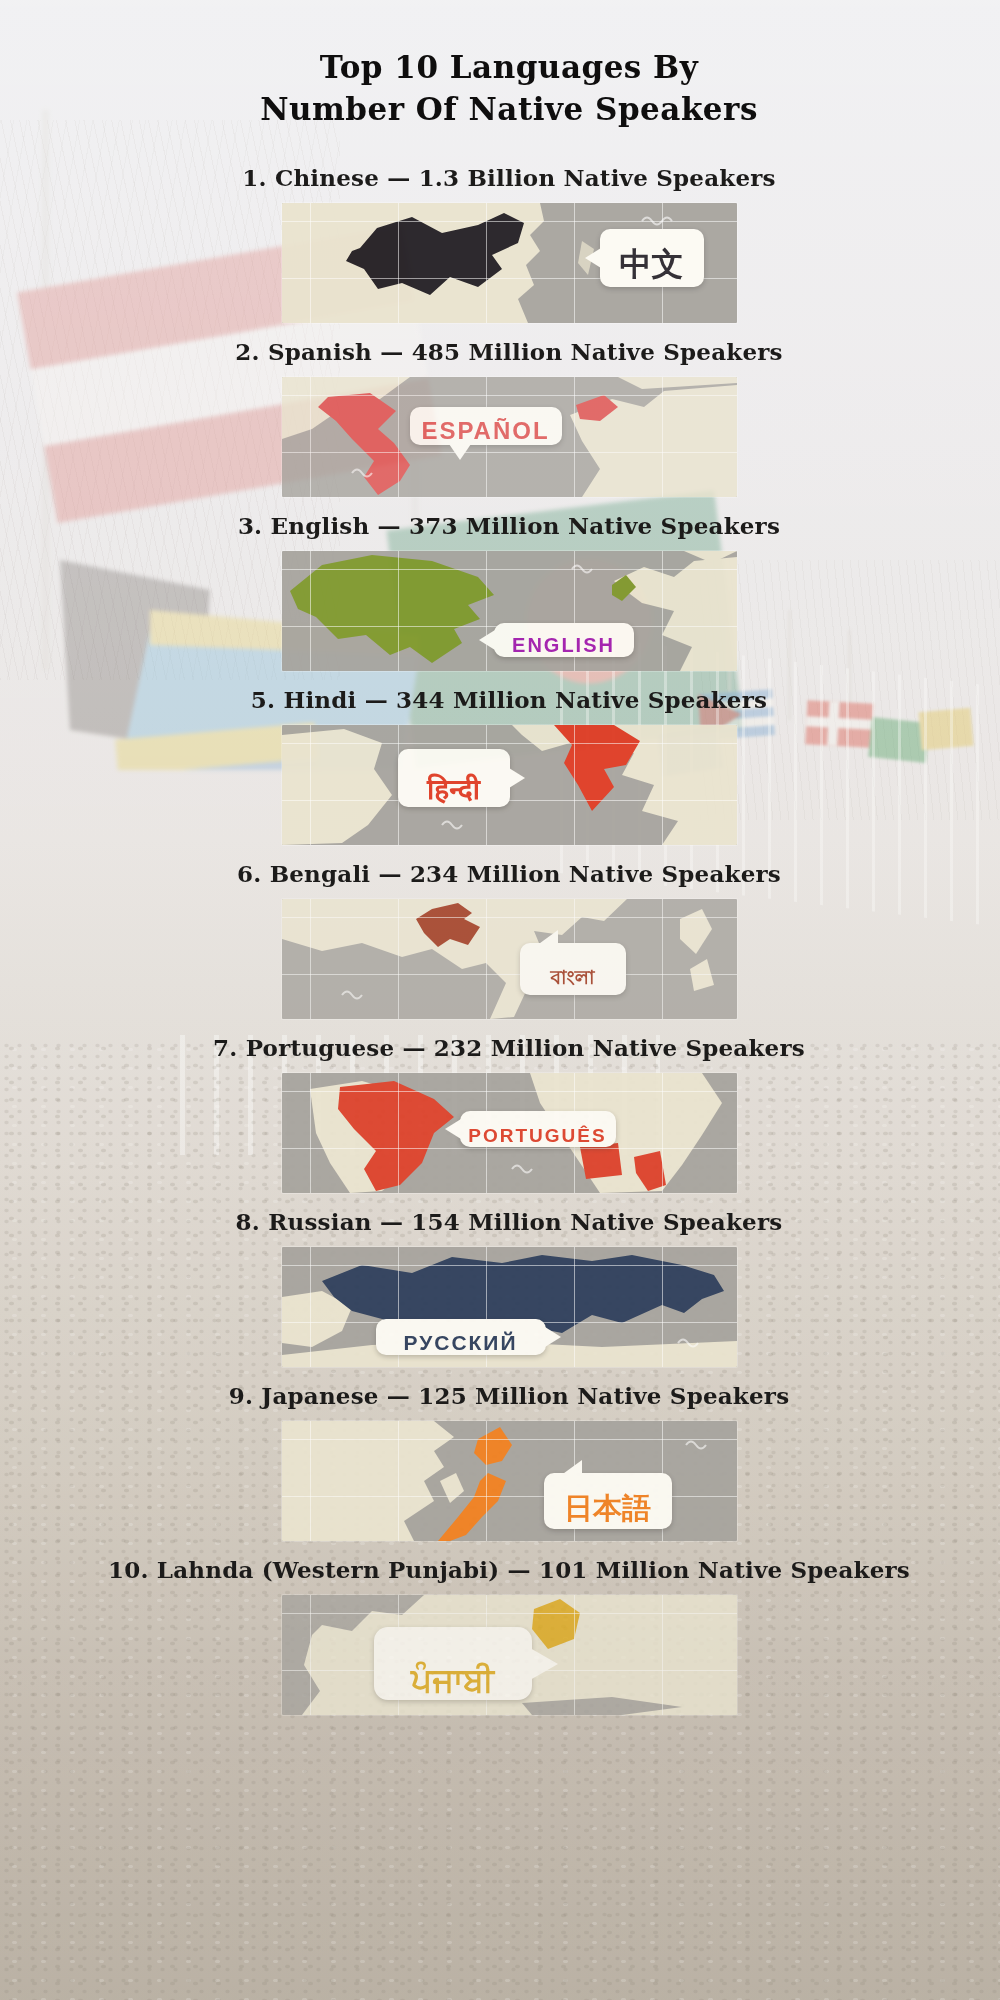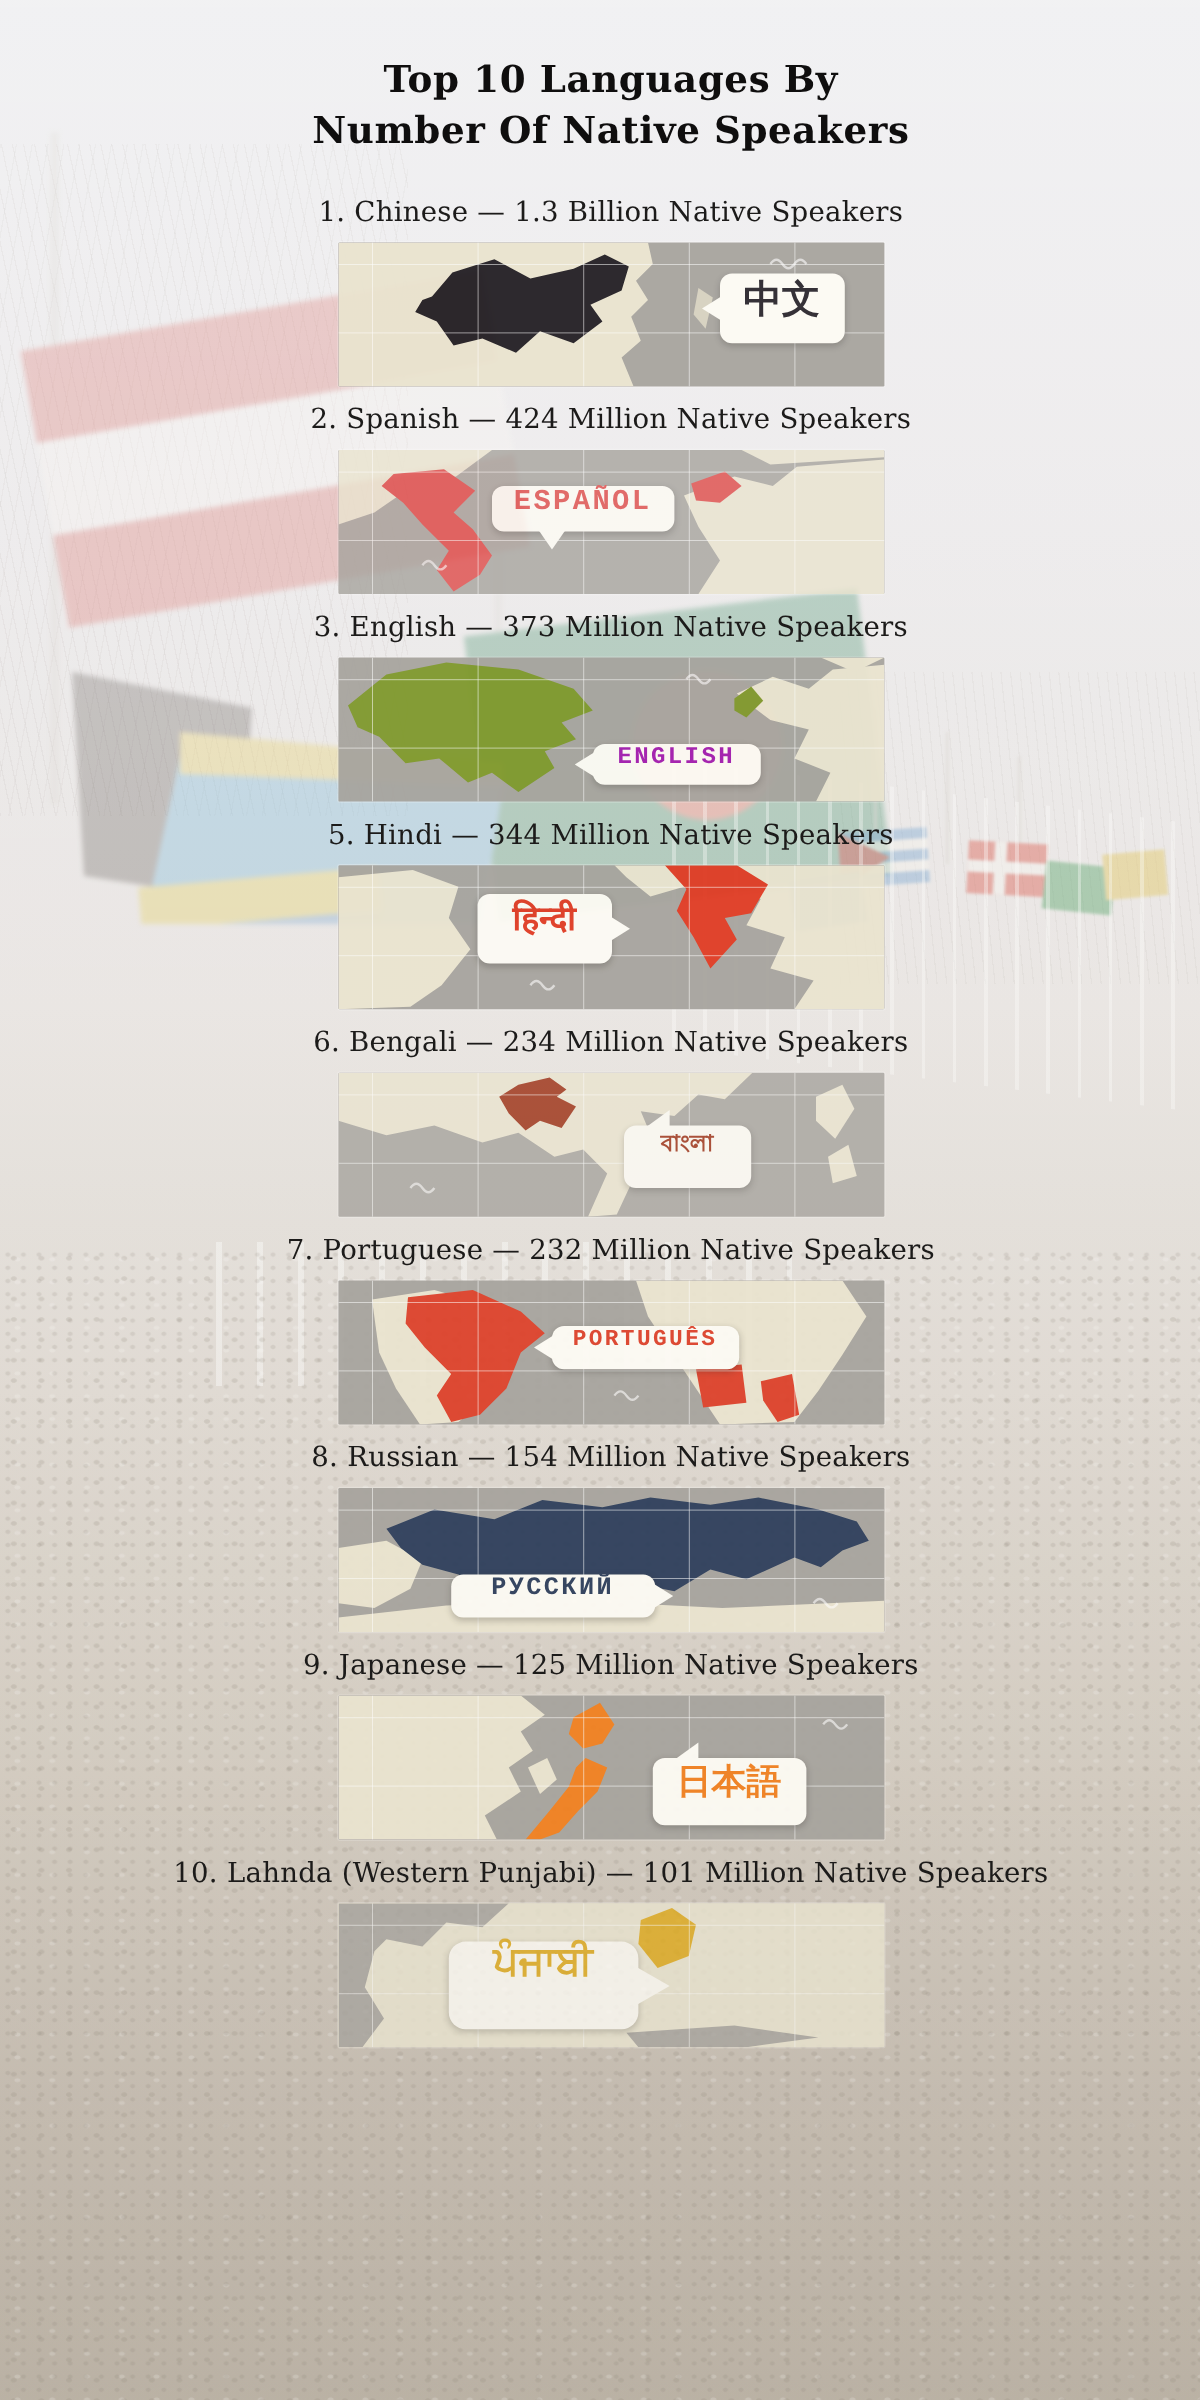--- a/index.html
+++ b/index.html
@@ -41,41 +41,41 @@
   }
   .bg-wash{position:absolute;inset:0;background:linear-gradient(180deg,rgba(255,255,255,.25),rgba(255,255,255,.05) 60%,rgba(255,255,255,.12));}
 
   
   .content{position:relative;z-index:2;text-align:center;padding-left:18px;}
   .title{
     margin:46px 0 34px 0;font-weight:700;font-size:31px;line-height:42px;color:#0f0e0e;
     letter-spacing:.5px;
   }
   .item h2{
-    margin:0 0 12px 0;font-weight:400;font-size:23px;color:#1c1b1a;letter-spacing:.2px;
+    margin:0 0 12px 0;font-weight:700;font-size:23px;color:#1c1b1a;letter-spacing:.2px;
   }
   .map{
     position:relative;width:455px;height:120px;margin:0 auto 15px auto;
     background:#a7a49e;border-radius:1px;opacity:.94;overflow:hidden;
     box-shadow:0 0 0 1px rgba(255,255,255,.25);
   }
   .map.faded{opacity:.80;}
   .map.beige-base{background:#e9e4cf;}
   .map::after{ 
     content:"";position:absolute;inset:0;pointer-events:none;
     background-image:
       linear-gradient(to right, rgba(255,255,255,.55) 1px, transparent 1px),
       linear-gradient(to bottom, rgba(255,255,255,.55) 1px, transparent 1px);
     background-size:88px 57px;background-position:28px 18px;
   }
   .map svg{position:absolute;inset:0;}
   .bubble{
     position:absolute;z-index:3;background:#fdfbf4;border-radius:10px;
-    display:flex;align-items:flex-start;justify-content:center;
-    font-family:Liberation Mono, monospace;font-weight:bold;
+    display:flex;align-items:flex-end;justify-content:center;
+    font-family:Liberation Sans, sans-serif;font-weight:bold;
     box-shadow:0 2px 5px rgba(40,35,30,.25);
   }
   .tail{position:absolute;width:0;height:0;border-style:solid;}
   .tail.left{left:-15px;top:50%;margin-top:-10px;border-width:10px 16px 10px 0;border-color:transparent #fdfbf4 transparent transparent;}
   .tail.right{right:-15px;top:50%;margin-top:-10px;border-width:10px 0 10px 16px;border-color:transparent transparent transparent #fdfbf4;}
   .tail.right.big{right:-26px;margin-top:-16px;border-width:16px 0 16px 28px;}
   .tail.down{bottom:-15px;left:26%;border-width:16px 11px 0 11px;border-color:#fdfbf4 transparent transparent transparent;}
   .tail.upleft{top:-13px;left:16px;border-width:0 0 16px 22px;border-color:transparent transparent #fdfbf4 transparent;}
 
   .m1 .bubble{left:318px;top:26px;width:104px;height:58px;font-size:32px;color:#2a262c;}
@@ -163,21 +163,21 @@
         <path d="M360 18 q5 -7 10 0 t10 0 t10 0" stroke="#fff" stroke-width="2" fill="none" opacity=".6"></path>
       </svg>
       <div class="bubble">
         <span class="tail left"></span>
         <span>中文</span>
       </div>
     </div>
   </section>
 
   <section class="item">
-    <h2>2. Spanish — 424 Million Native Speakers</h2>
+    <h2>2. Spanish — 485 Million Native Speakers</h2>
     <div class="map m2 faded">
       <svg viewBox="0 0 455 120">
         <polygon fill="#eae4cf" points="0,0 128,0 98,22 62,30 30,52 0,62"></polygon>
         <polygon fill="#eae4cf" points="288,38 330,22 362,30 382,14 455,8 455,120 300,120 318,92 300,64"></polygon>
         <polygon fill="#eae4cf" points="336,0 455,0 455,6 360,12"></polygon>
         <polygon fill="#df4b49" points="46,20 88,16 114,34 96,52 112,66 128,88 118,104 96,118 82,100 92,84 70,62 54,44 36,30"></polygon>
         <polygon fill="#df4b49" points="294,28 322,18 336,30 318,44 298,42"></polygon>
         <path d="M70 96 q5 -7 10 0 t10 0" stroke="#fff" stroke-width="2" fill="none" opacity=".6"></path>
       </svg>
       <div class="bubble">

